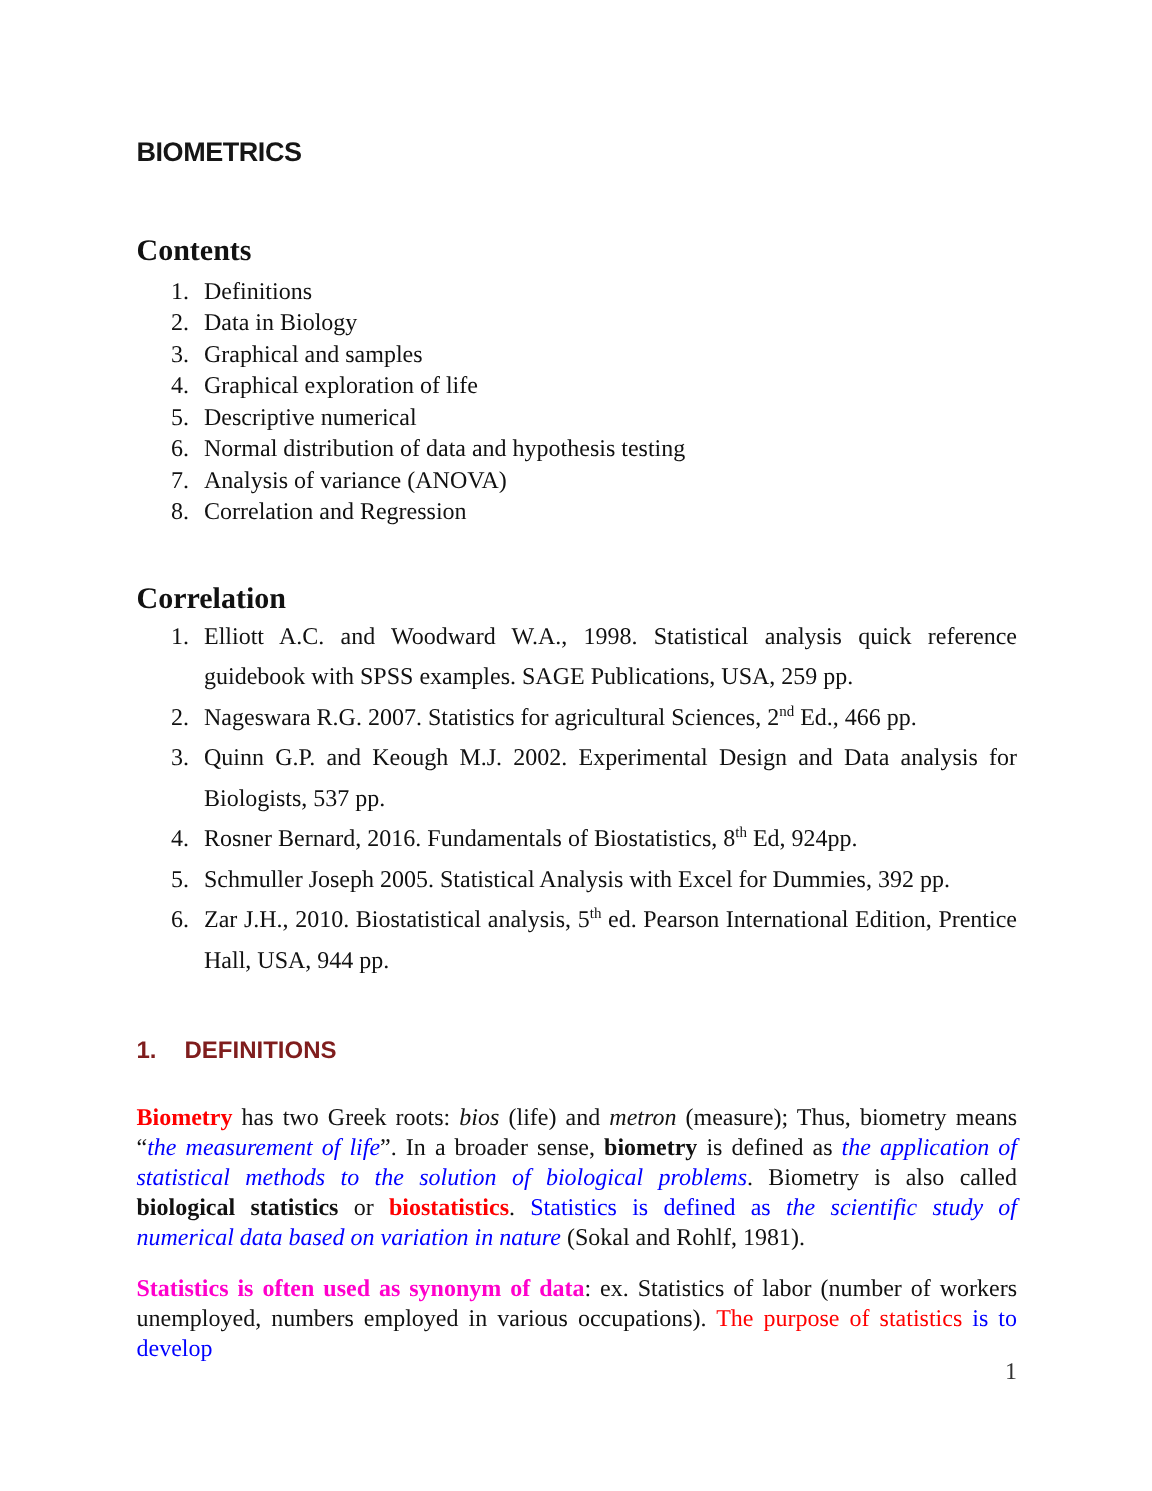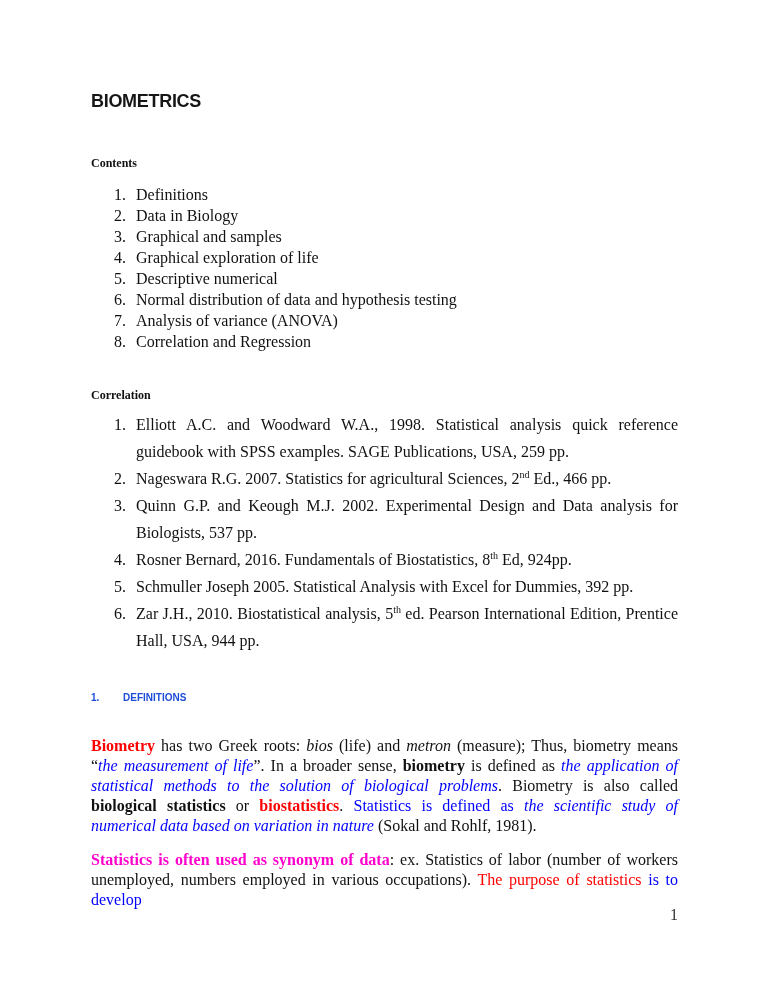--- a/index.html
+++ b/index.html
@@ -26,21 +26,21 @@
     font-size: 18px;
     font-weight: bold;
     letter-spacing: -0.3px;
     color: #161616;
   }
   .serif-heading {
     position: absolute;
     left: 91px;
     margin: 0;
     font-family: "Liberation Serif", "DejaVu Serif", serif;
-    font-size: 12px;
+    font-size: 20px;
     font-weight: bold;
     color: #111111;
   }
   #contents-heading { top: 156px; }
   #references-heading { top: 388px; }
 
   ol.doc-list {
     position: absolute;
     left: 91px;
     width: 587px;
@@ -68,23 +68,23 @@
     vertical-align: super;
     margin-top: 32px;
   }
 
   .definitions-heading {
     position: absolute;
     top: 692px;
     left: 91px;
     margin: 0;
     font-family: "Liberation Sans", "DejaVu Sans", sans-serif;
-    font-size: 10px;
+    font-size: 16px;
     font-weight: bold;
-    color: #1d4ed8;
+    color: #7f1d1d;
   }
   .definitions-heading .def-num {
     display: inline-block;
     width: 32px;
   }
 
   p.body-para {
     position: absolute;
     left: 91px;
     width: 587px;

